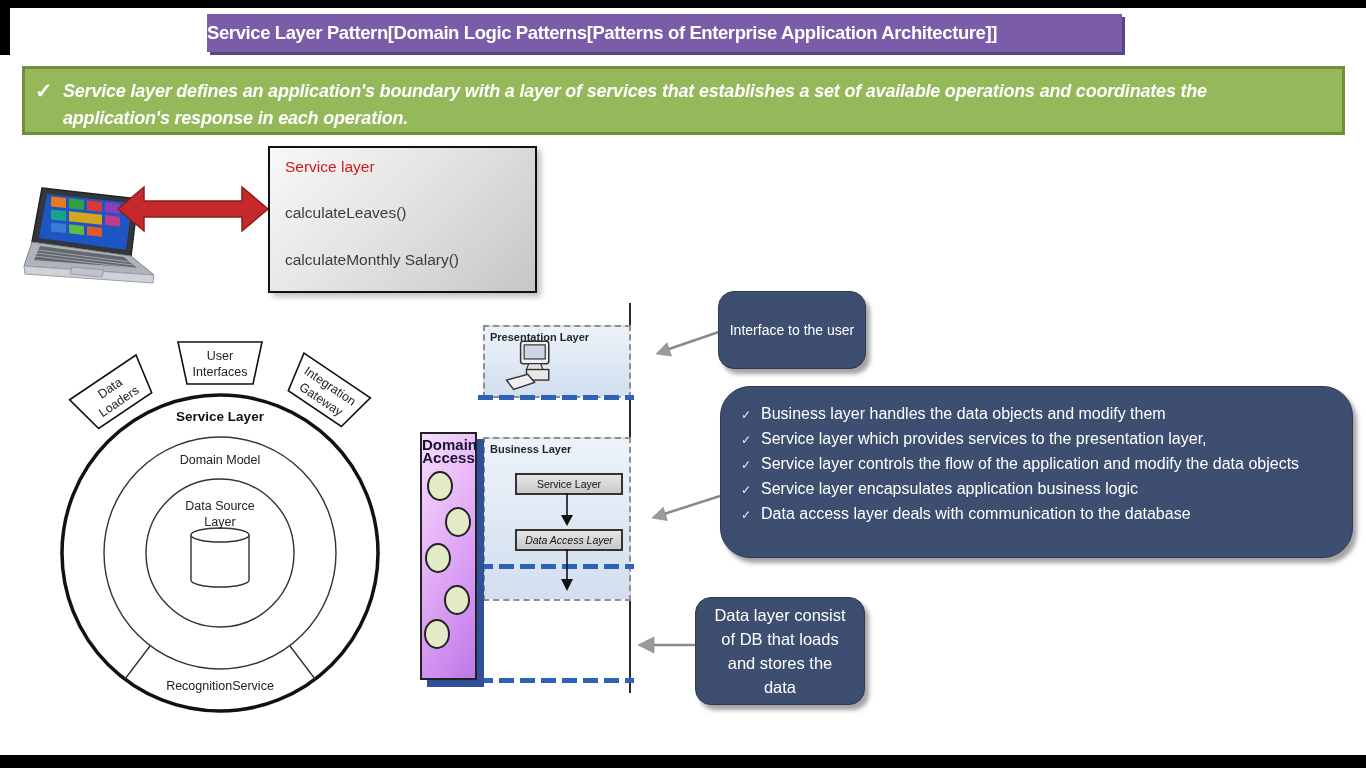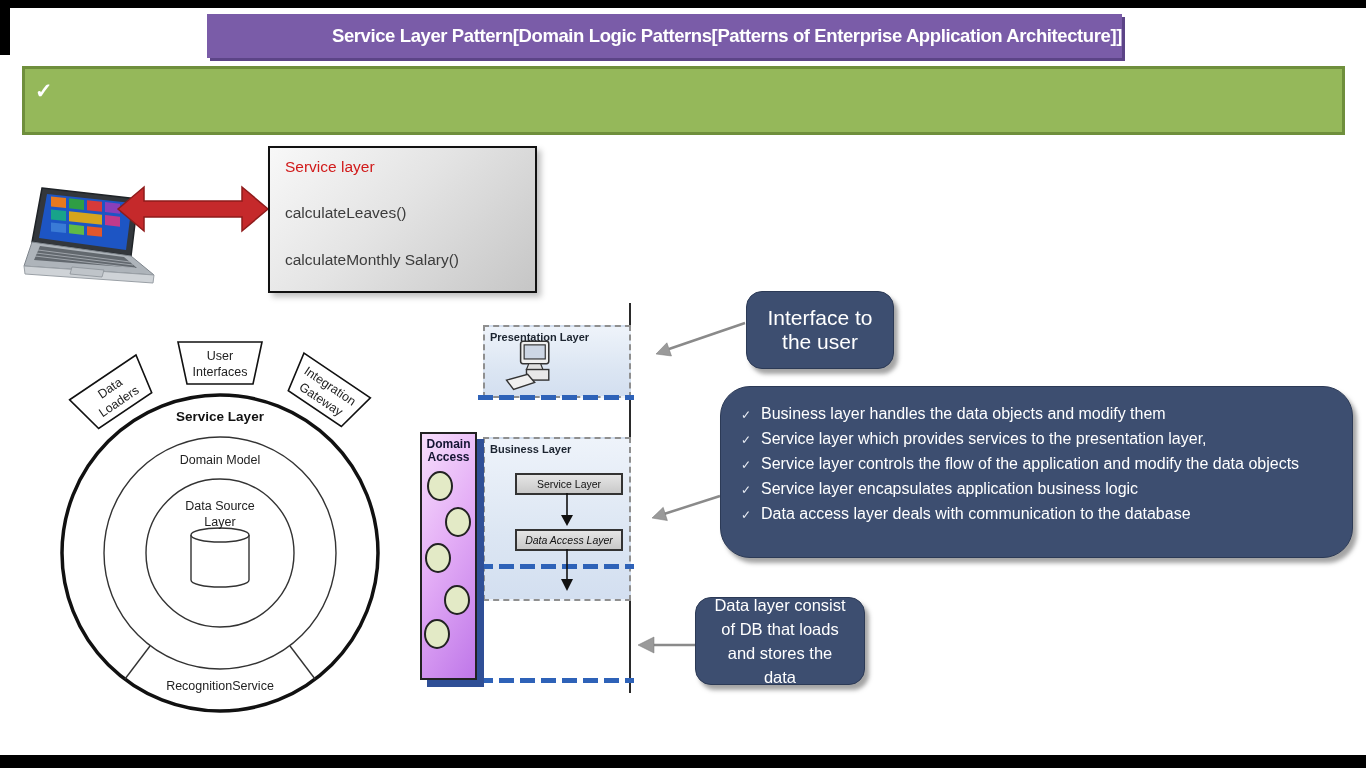--- a/index.html
+++ b/index.html
@@ -4,23 +4,23 @@
 <style>
   * { margin:0; padding:0; box-sizing:border-box; }
   html,body { width:1366px; height:768px; background:#fff; }
   body { font-family:"Liberation Sans", sans-serif; }
   #slide { position:relative; width:1366px; height:768px; background:#ffffff; overflow:hidden; }
 
   .bar-top    { position:absolute; left:0; top:0;     width:1366px; height:8px;  background:#000; }
   .bar-bottom { position:absolute; left:0; top:755px; width:1366px; height:13px; background:#000; }
   .corner-sliver { position:absolute; left:0; top:0; width:10px; height:55px; background:#000; }
 
-  .title-bar { position:absolute; left:207px; top:14px; width:915px; height:44px;
+  .title-bar { position:absolute; left:207px; top:14px; width:915px; height:38px;
     background:#7a5ca8; box-shadow:3px 3px 0 #5c4487;
-    display:flex; align-items:center; justify-content:flex-end; }
+    display:flex; align-items:center; justify-content:flex-start; }
   .title-bar span { color:#fff; font-weight:bold; font-size:18.5px; letter-spacing:-0.4px; white-space:nowrap; }
 
   .def-bar { position:absolute; left:22px; top:66px; width:1323px; height:69px;
     background:#95b85a; border:3px solid #6f8f3c;
     color:#fff; font-style:italic; font-weight:bold; font-size:18px;
     display:flex; padding:9px 12px 0 10px; }
   .def-check { width:28px; font-size:21px; line-height:26px; font-style:normal; }
   .def-text  { line-height:27px; max-width:1255px; letter-spacing:-0.2px; }
 
   .svc-box { position:absolute; left:268px; top:146px; width:269px; height:147px;
@@ -39,55 +39,56 @@
     background:repeating-linear-gradient(90deg,#2e62b8 0 15px, rgba(0,0,0,0) 15px 21px); }
 
   .gbox { position:absolute; left:30px; width:108px; height:22px;
     background:linear-gradient(180deg,#e5e5e5,#c9c9c9); border:2px solid #333;
     display:flex; align-items:center; justify-content:center;
     font-size:10.5px; color:#111; }
 
   .domain-objects { position:absolute; left:420px; top:432px; width:57px; height:248px;
     background:linear-gradient(120deg,#f7defc 0%,#e4aef6 45%,#bf77e9 100%);
     border:2px solid #222; box-shadow:7px 7px 0 #2f4f96; }
-  .do-label { font-size:12px; font-weight:bold; color:#141432; text-align:center; padding-top:4px; line-height:13px; }
+  .do-label { font-size:15px; font-weight:bold; color:#141432; text-align:center; padding-top:4px; line-height:13px; }
   .dot { position:absolute; width:26px; height:30px; border-radius:50%;
     background:#e3eac6; border:2px solid #222; }
 
   .callout { position:absolute; background:#3d4e70; color:#fff;
     border:1px solid #2c3a56; box-shadow:4px 5px 4px rgba(90,90,90,0.55); }
   .callout-center { display:flex; align-items:center; justify-content:center; text-align:center; }
-  #callout-interface { left:746px; top:291px; width:148px; height:78px; border-radius:16px;
-    font-size:21px; line-height:24px; padding:0 10px;text-align:center; }
+  #callout-interface { left:718px; top:291px; width:148px; height:78px; border-radius:16px;
+    font-size:14px; line-height:24px; padding:0 10px;text-align:center; }
   #callout-bullets { left:720px; top:386px; width:633px; height:172px; border-radius:30px;
     font-size:16px; line-height:23px; padding:15px 20px 0 20px; }
   .bullet-row { display:flex; }
   .bullet-check { width:20px; font-size:12px; padding-top:2px; color:#e8ecf4; }
   .bullet-text { flex:1; }
-  #callout-datalayer { left:695px; top:597px; width:170px; height:88px; border-radius:16px;
+  #callout-datalayer { left:695px; top:597px; width:170px; height:108px; border-radius:16px;
     font-size:16.5px; line-height:24px; padding:0 15px; }
 
   svg text { font-family:"Liberation Sans", sans-serif; }
   .abs { position:absolute; }
 </style>
 </head>
 <body>
 
 <div id="slide">
 
   <div class="bar-top"></div>
   <div class="bar-bottom"></div>
   <div class="corner-sliver"></div>
 
   <div class="title-bar">
     <span>Service Layer Pattern[Domain Logic Patterns[Patterns of Enterprise Application Architecture]]</span>
   </div>
 
   <div class="def-bar">
     <div class="def-check">✓</div>
+    <div class="def-text">Service layer defines an application's boundary with a layer of services that establishes a set of available operations and coordinates the application's response in each operation.</div>
   </div>
 
   <svg class="abs" style="left:20px; top:182px;" width="260" height="118" viewBox="0 0 260 118">
 
     <g>
       <polygon points="22,6 118,17 111,74 12,60" fill="#33373c" stroke="#1f2327" stroke-width="1.5"></polygon>
       <polygon points="27,12 112,21 106,68 19,56" fill="#1d55c4"></polygon>
       <g transform="translate(27,12) skewY(6)">
         <rect x="4" y="2" width="15" height="10" fill="#e8791e"></rect>
         <rect x="22" y="2" width="15" height="10" fill="#2f9e44"></rect>

